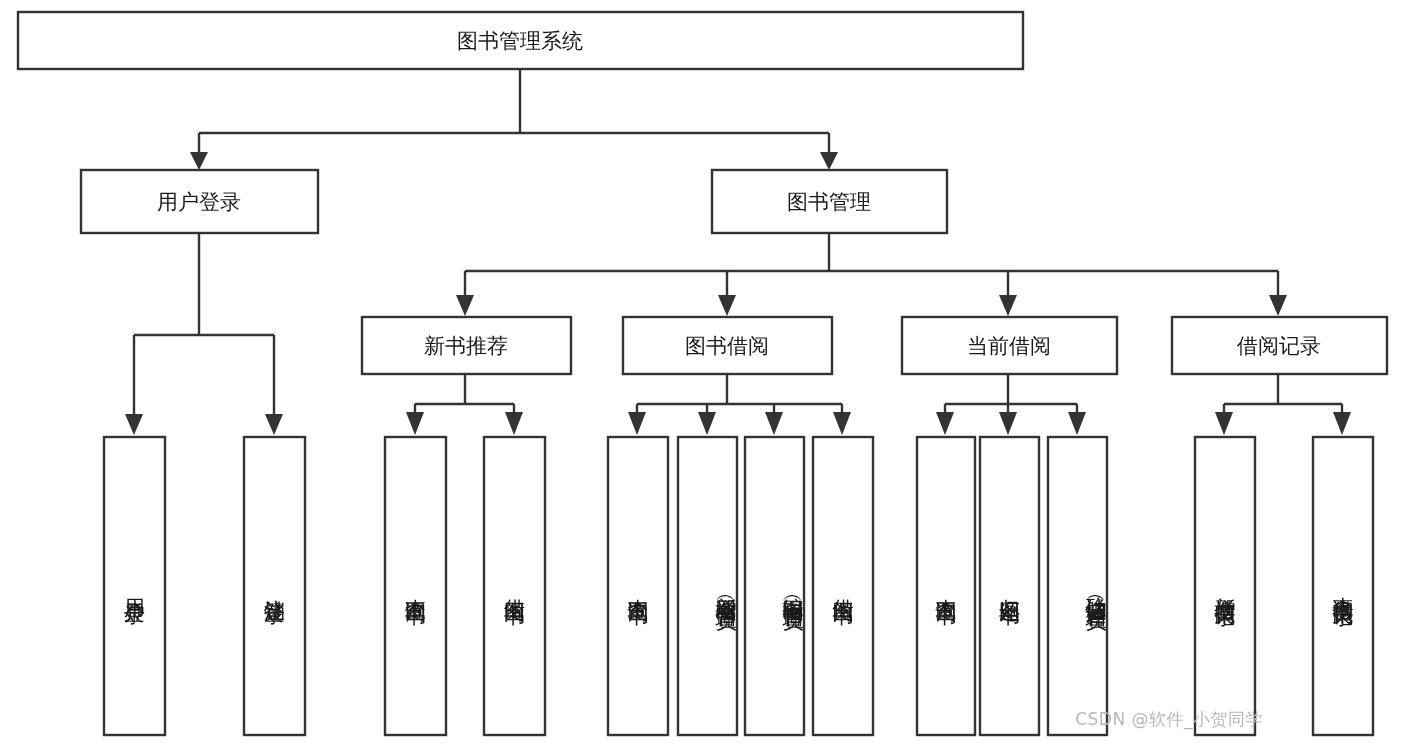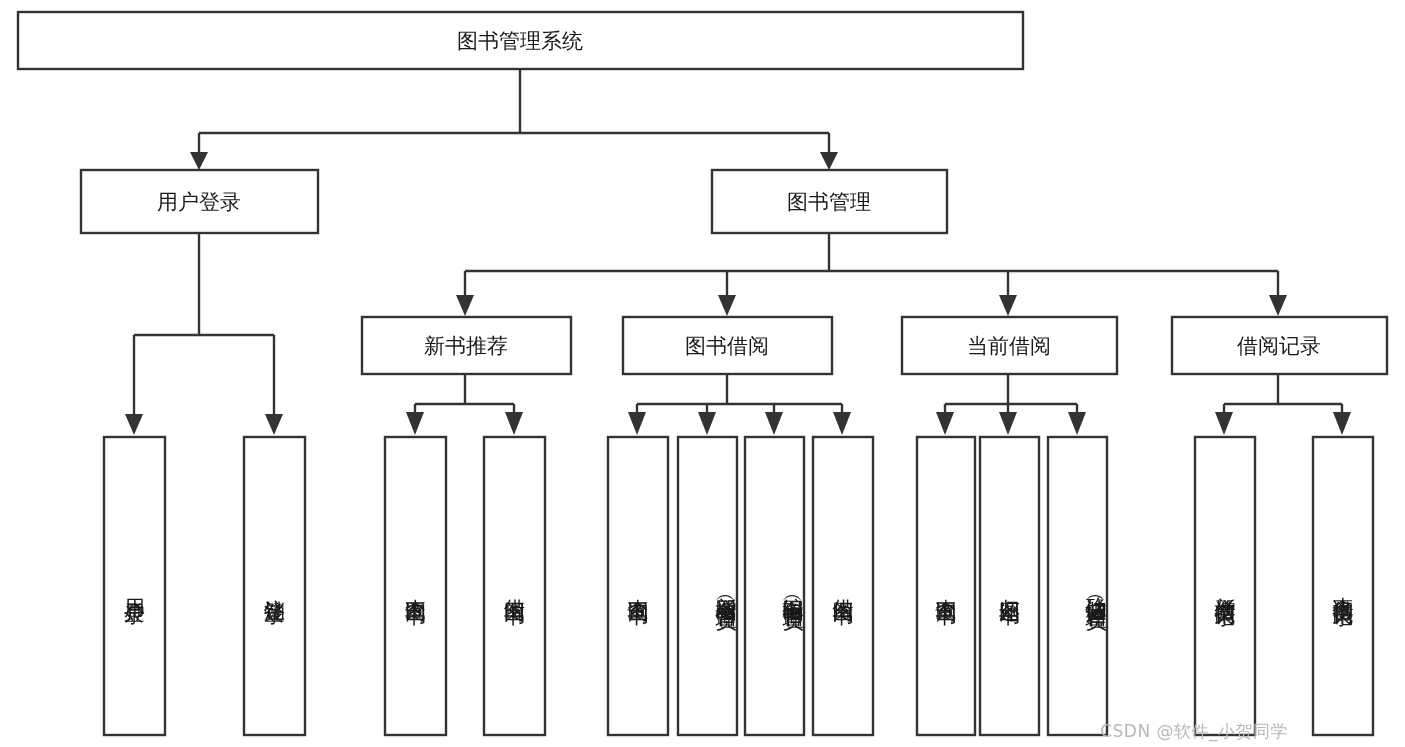--- a/index.html
+++ b/index.html
@@ -11,21 +11,20 @@
     width: 1405px;
     height: 747px;
     font-family: "DejaVu Sans", "Liberation Sans", sans-serif;
     overflow: hidden;
   }
   #diagram-root {
     position: relative;
     width: 1271px;
     height: 747px;
     background: #ffffff;
-    padding-left: 25px;
   }
   svg.diagram-canvas {
     position: absolute;
     top: 0;
     left: 0;
     width: 1405px;
     height: 747px;
   }
   .node-box {
     fill: #ffffff;
@@ -61,21 +60,21 @@
     color: #1a1a1a;
     white-space: nowrap;
     display: flex;
     align-items: center;
     justify-content: center;
     pointer-events: none;
   }
   .watermark {
     position: absolute;
     right: 8px;
-    bottom: 4px;
+    bottom: 16px;
     font-family: "DejaVu Sans", "Liberation Sans", sans-serif;
     font-size: 17px;
     color: #b8b8b8;
     letter-spacing: 0.5px;
     white-space: nowrap;
   }
 </style>
 </head>
 <body>
 

